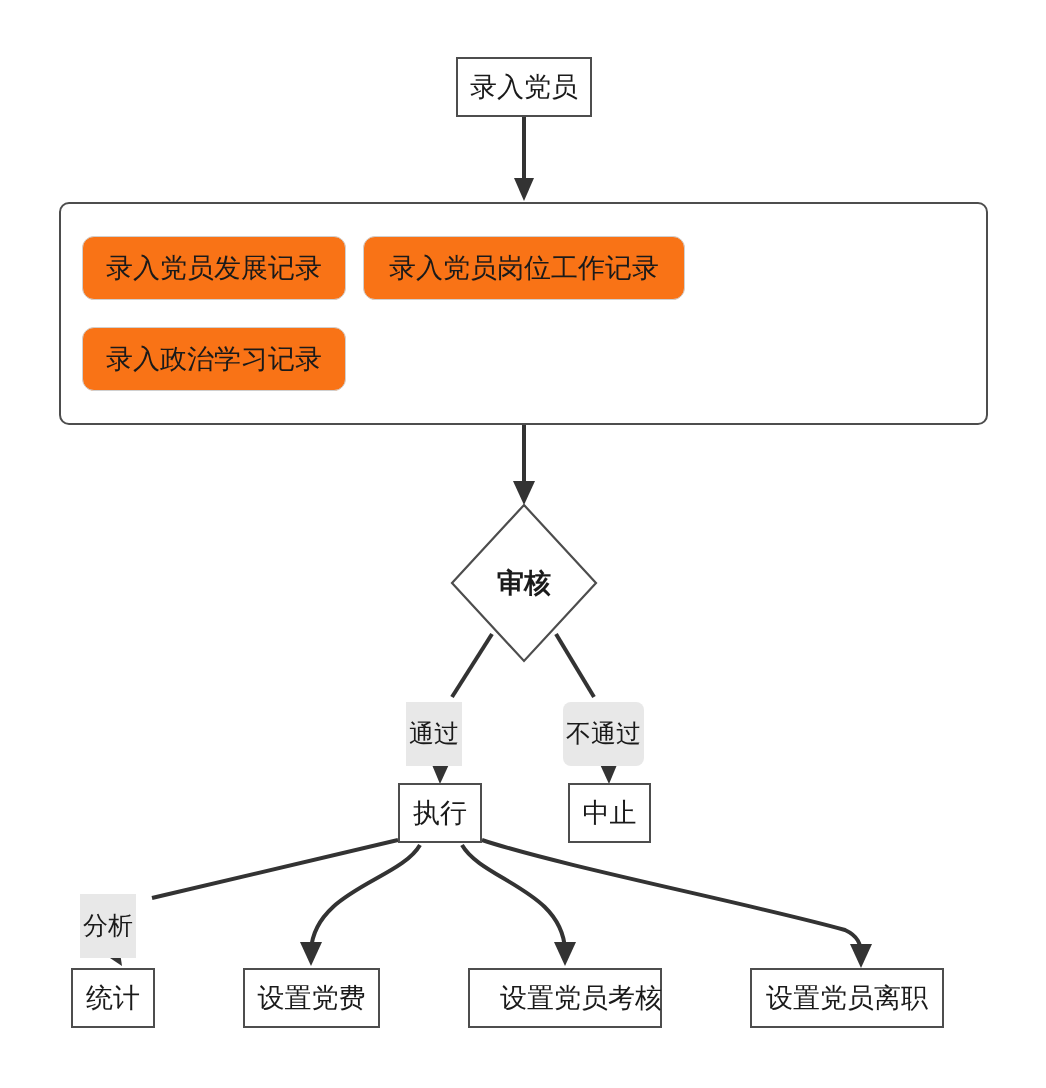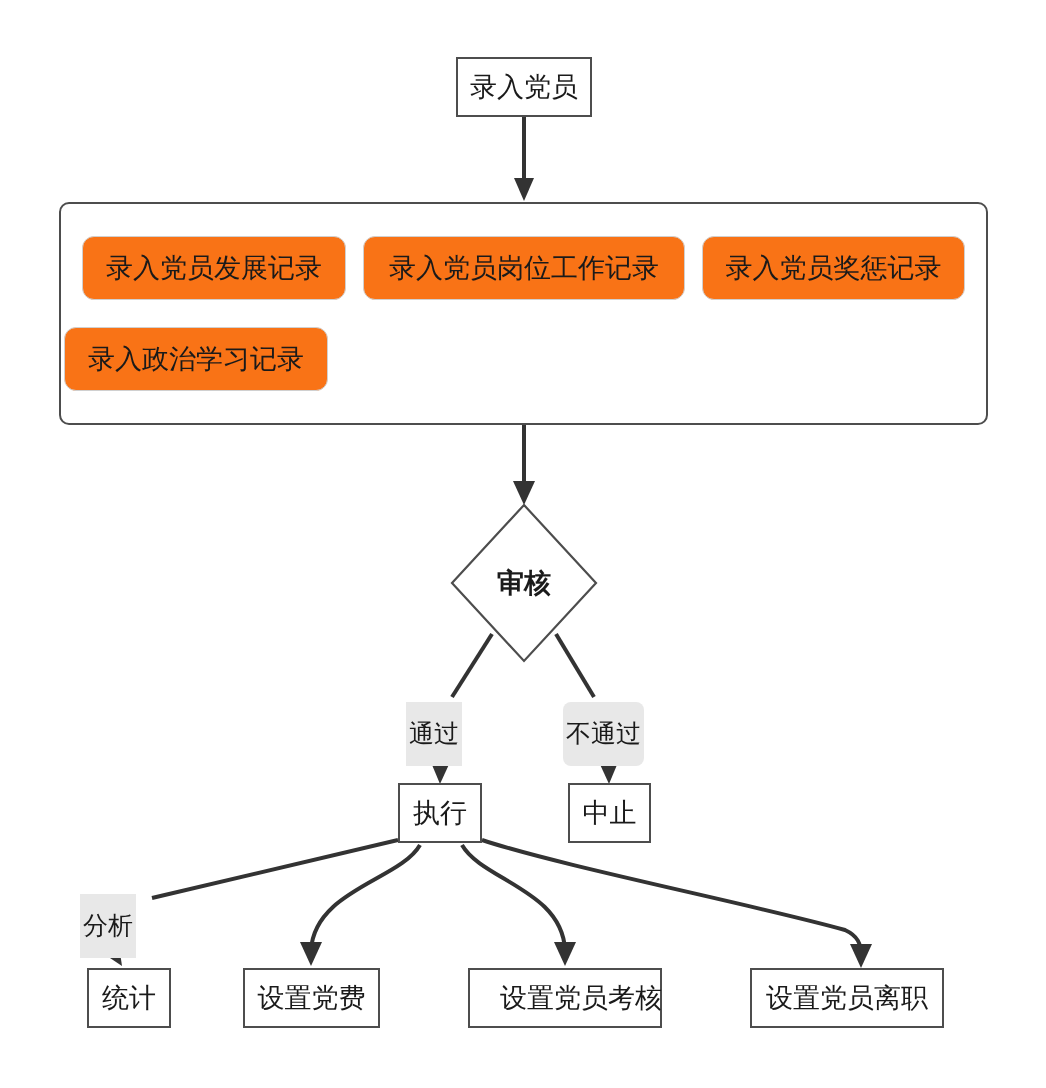--- a/index.html
+++ b/index.html
@@ -151,25 +151,22 @@
   <div class="subgraph-box" style="left:59px; top:202px; width:929px; height:223px;"></div>
 
   <div class="node node-round" style="left:82px; top:236px; width:264px; height:64px;">
     <span>录入党员发展记录</span>
   </div>
 
   <div class="node node-round" style="left:363px; top:236px; width:322px; height:64px;">
     <span>录入党员岗位工作记录</span>
   </div>
 
-  <div class="node node-round" style="left:702px; top:236px; width:263px; height:64px;">
-    <span>录入党员奖惩记录</span>
-  </div>
-
-  <div class="node node-round" style="left:64px; top:327px; width:264px; height:64px;">
+
+  <div class="node node-round" style="left:82px; top:327px; width:264px; height:64px;">
     <span>录入政治学习记录</span>
   </div>
 
   <div class="diamond-wrap" style="left:450px; top:503px; width:148px; height:160px;">
     <svg width="148" height="160" viewBox="0 0 148 160" xmlns="http://www.w3.org/2000/svg">
       <polygon points="74,2 146,80 74,158 2,80" fill="#ffffff" stroke="#4d4d4d" stroke-width="2.2"></polygon>
     </svg>
     <div class="diamond-label">审核</div>
   </div>
 
@@ -180,21 +177,21 @@
   <div class="edge-label" style="left:80px; top:894px;">分析</div>
 
   <div class="node node-rect" style="left:398px; top:783px; width:84px; height:60px;">
     <span>执行</span>
   </div>
 
   <div class="node node-rect" style="left:568px; top:783px; width:83px; height:60px;">
     <span>中止</span>
   </div>
 
-  <div class="node node-rect" style="left:87px; top:968px; width:84px; height:60px;">
+  <div class="node node-rect" style="left:71px; top:968px; width:84px; height:60px;">
     <span>统计</span>
   </div>
 
   <div class="node node-rect" style="left:243px; top:968px; width:137px; height:60px;">
     <span>设置党费</span>
   </div>
 
   <div class="node node-rect" style="left:468px; top:968px; width:194px; height:60px;padding-left:32px;">
     <span>设置党员考核</span>
   </div>

